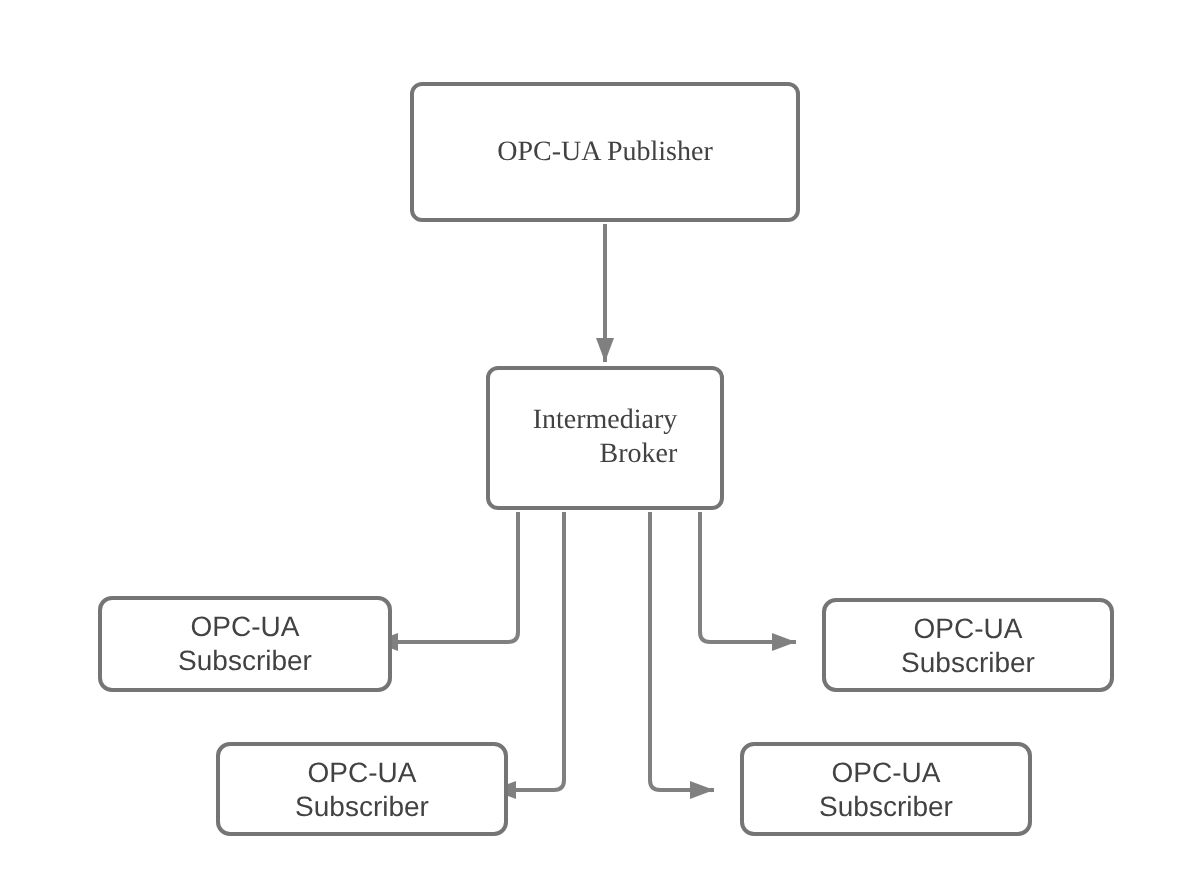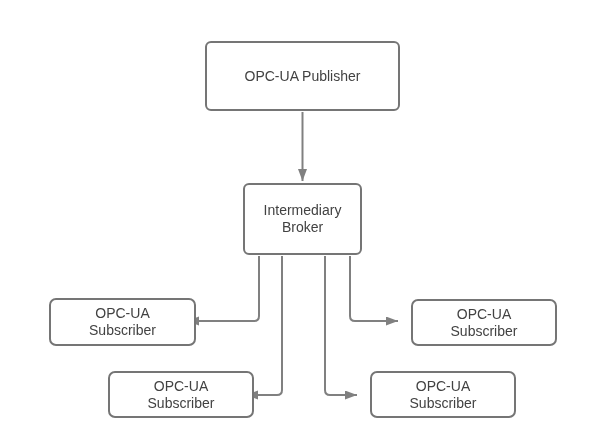--- a/index.html
+++ b/index.html
@@ -31,24 +31,24 @@
     display: flex;
     align-items: center;
     justify-content: center;
     text-align: center;
     white-space: pre-line;
     color: #424242;
     font-size: 14px;
     line-height: 17px;
     z-index: 1;
   }
-  .rad6 { border-radius: 6px; }
+  .rad6 { border-radius: 6px; font-family: Liberation Serif, serif; }
   .rad7 { border-radius: 7px; margin-left: 11px; }
   #node-publisher        { left: 205px; top: 41px;  width: 195px; height: 70px; }
-  #node-broker           { left: 243px; top: 183px; width: 119px; height: 72px; }
+  #node-broker           { left: 243px; top: 183px; width: 119px; height: 72px; text-align: right; }
   #node-sub-left         { left: 38px;  top: 298px; width: 147px; height: 48px; }
   #node-sub-right        { left: 400px; top: 299px; width: 146px; height: 47px; }
   #node-sub-bottom-left  { left: 97px;  top: 371px; width: 146px; height: 47px; }
   #node-sub-bottom-right { left: 359px; top: 371px; width: 146px; height: 47px; }
 </style>
 </head>
 <body>
 
 <div id="canvas">
 

